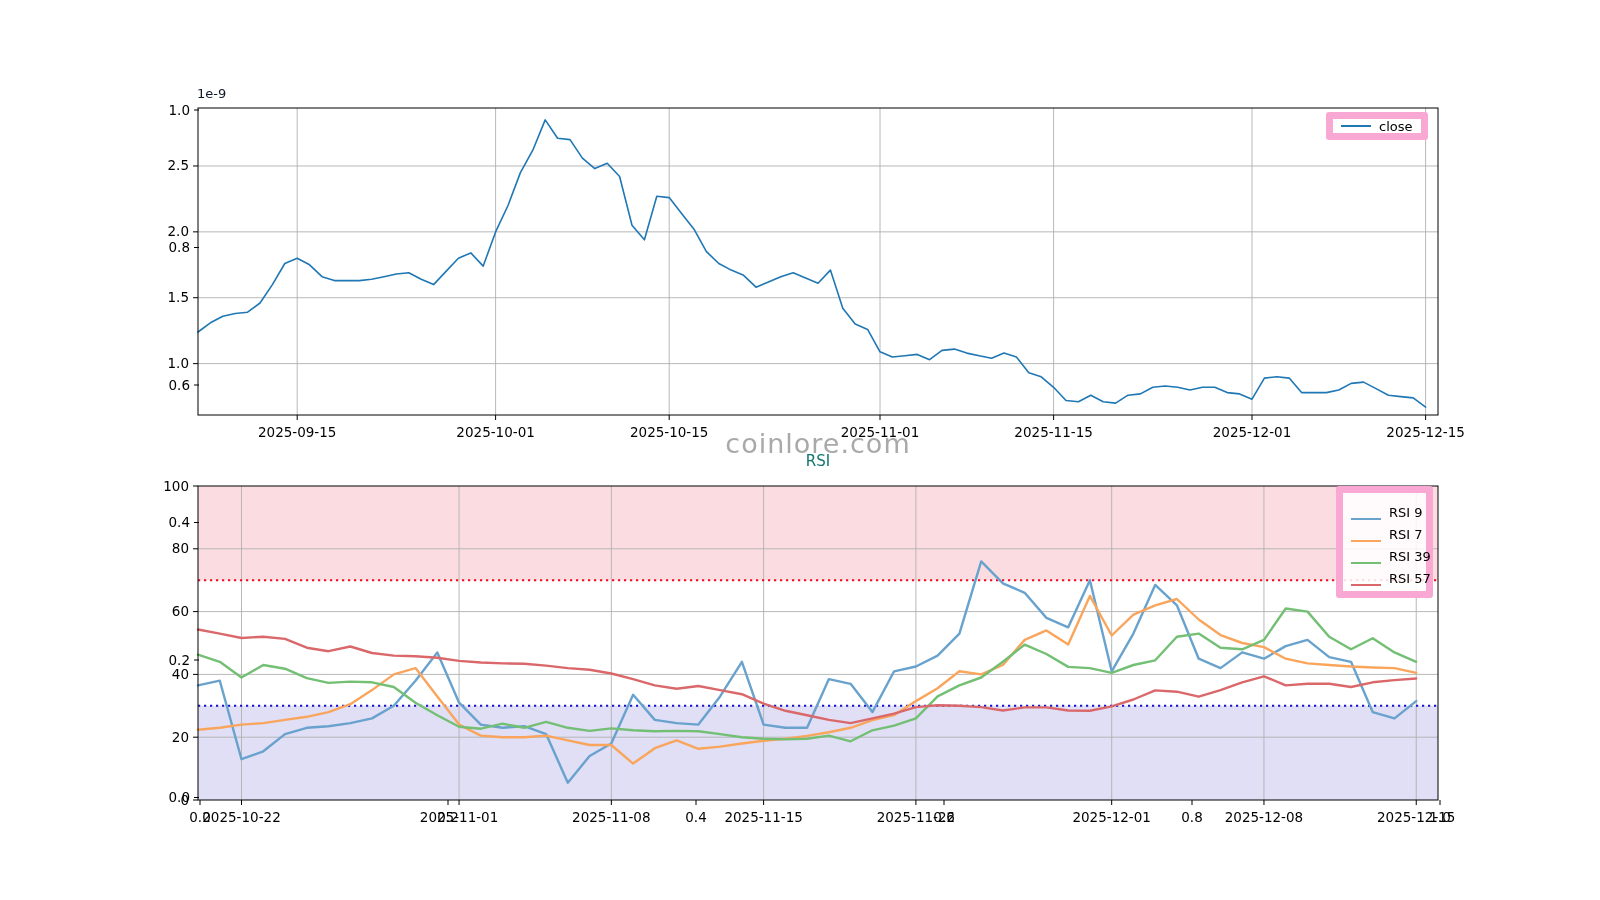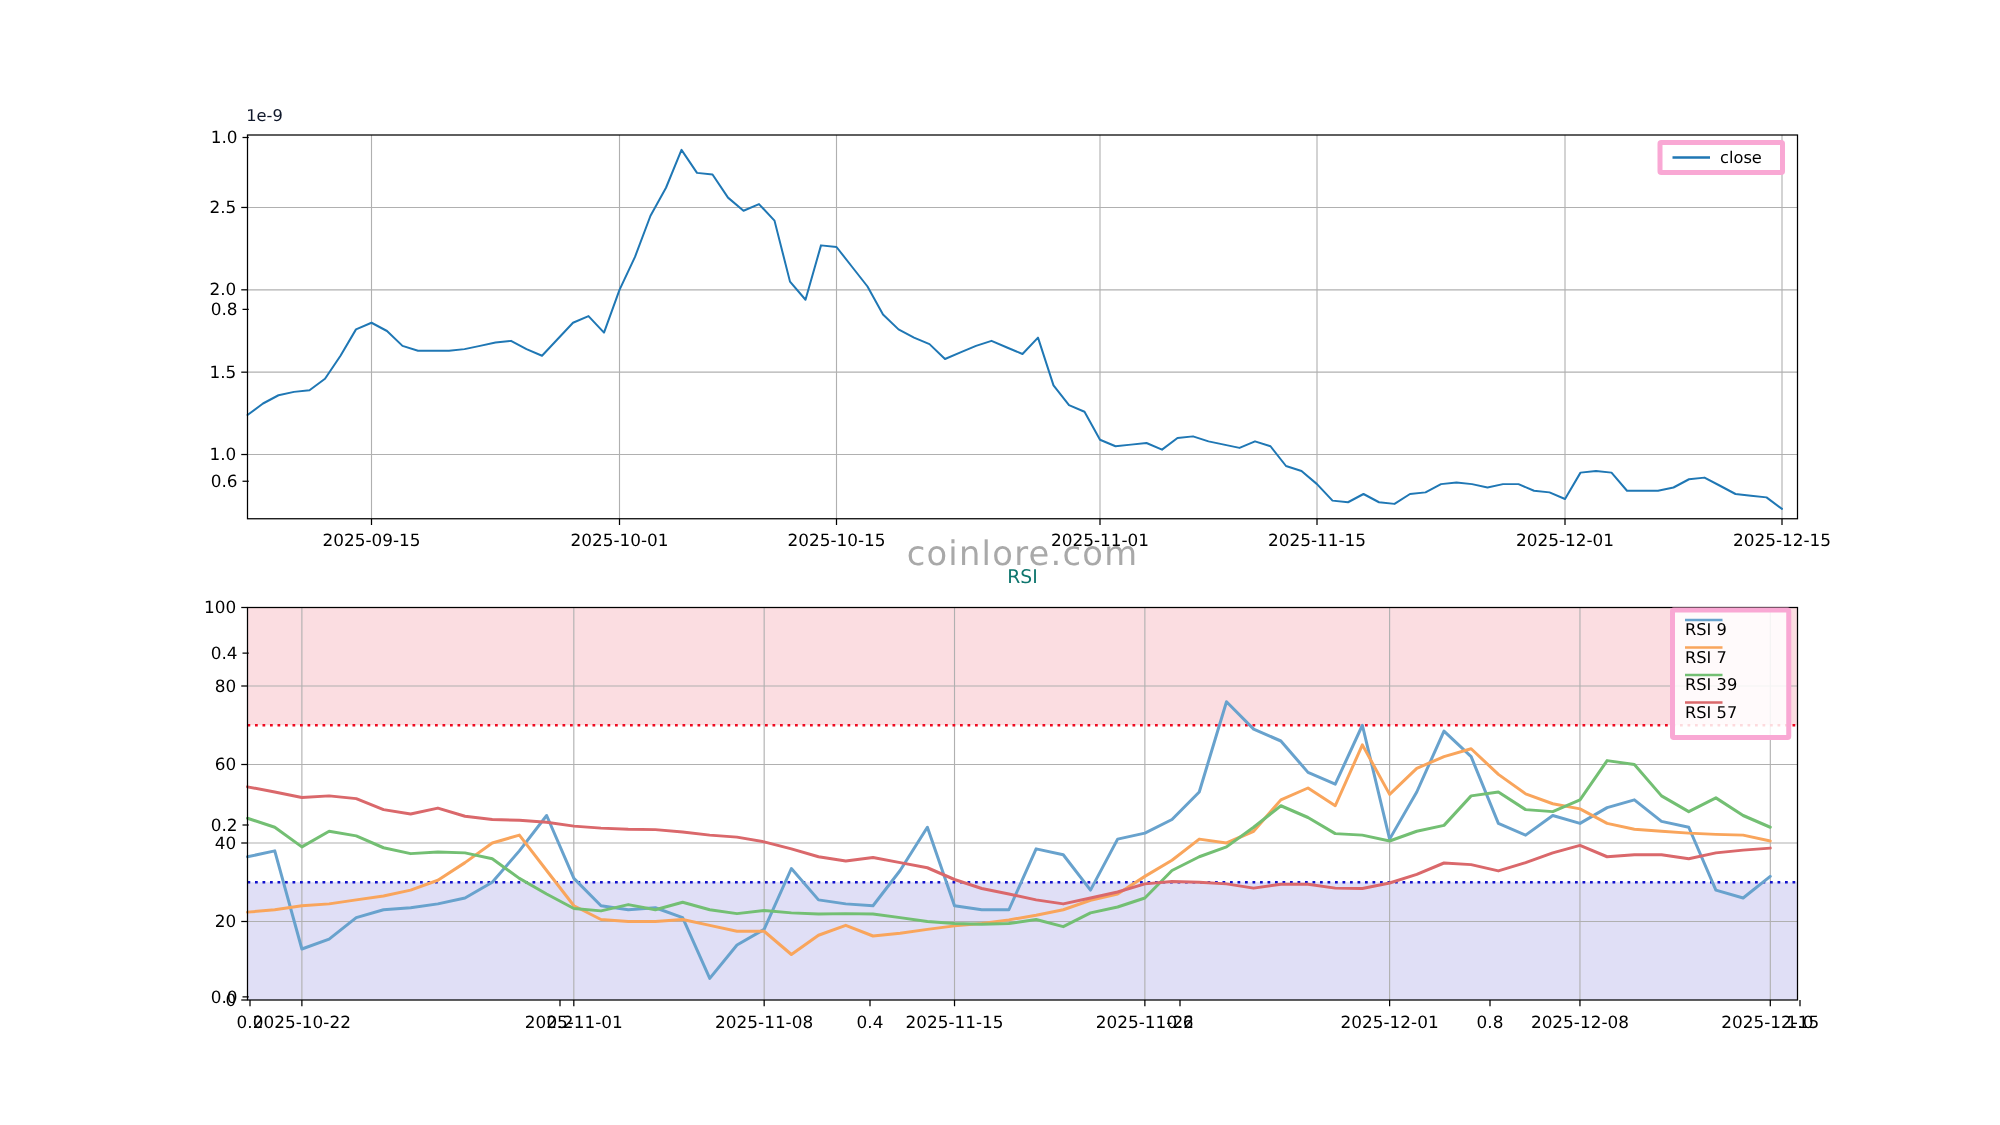--- a/index.html
+++ b/index.html
@@ -4,25 +4,25 @@
 <style>
   html,body{margin:0;padding:0;background:#ffffff;}
   #figure{position:relative;width:1600px;height:900px;background:#ffffff;
           font-family:"DejaVu Sans","Liberation Sans",sans-serif;overflow:hidden;}
   #chart-svg{position:absolute;left:0;top:0;}
   .abs{position:absolute;}
   #watermark{left:618px;top:428px;width:400px;text-align:center;
              font-size:27px;color:#a9a9a9;letter-spacing:1px;}
   #rsi-title{left:768px;top:452px;width:100px;text-align:center;font-size:15px;color:#0f766e;}
   #offset-label{left:197px;top:86px;font-size:13px;color:#0f172a;}
-  .legend-box{background:rgba(255,255,255,0.85);border:4px solid #f9a8d4;border-radius:3px;
+  .legend-box{background:rgba(255,255,255,0.85);border:7px solid #f9a8d4;border-radius:3px;
               font-size:13px;color:#000;}
   #legend-close{left:1326px;top:112px;width:102px;height:28px;display:flex;align-items:center;padding:0 8px;box-sizing:border-box;}
   #legend-rsi{left:1336px;top:486px;width:97px;box-sizing:border-box;padding:5px 8px;}
-  .legend-row{display:flex;align-items:flex-start;height:22px;flex-direction:column;}
+  .legend-row{display:flex;align-items:flex-end;height:22px;}
   .legend-line{display:inline-block;width:30px;height:0;border-top-width:2.5px;border-top-style:solid;margin-right:8px;flex:0 0 auto;}
   .legend-label{white-space:nowrap;}
 </style>
 </head>
 <body>
 
 <div id="figure">
   <svg id="chart-svg" width="1600" height="900">
       <line x1="297.2" y1="108" x2="297.2" y2="415" stroke="#b0b0b0" stroke-width="0.9"></line>
       <line x1="495.59999999999997" y1="108" x2="495.59999999999997" y2="415" stroke="#b0b0b0" stroke-width="0.9"></line>

